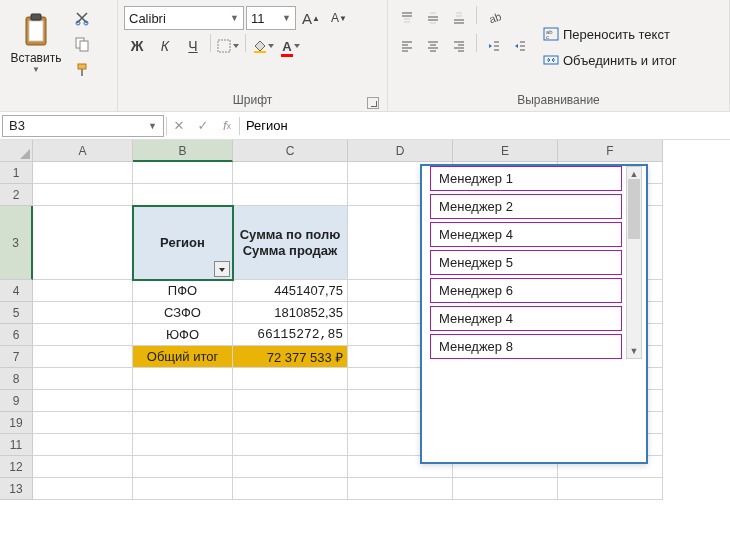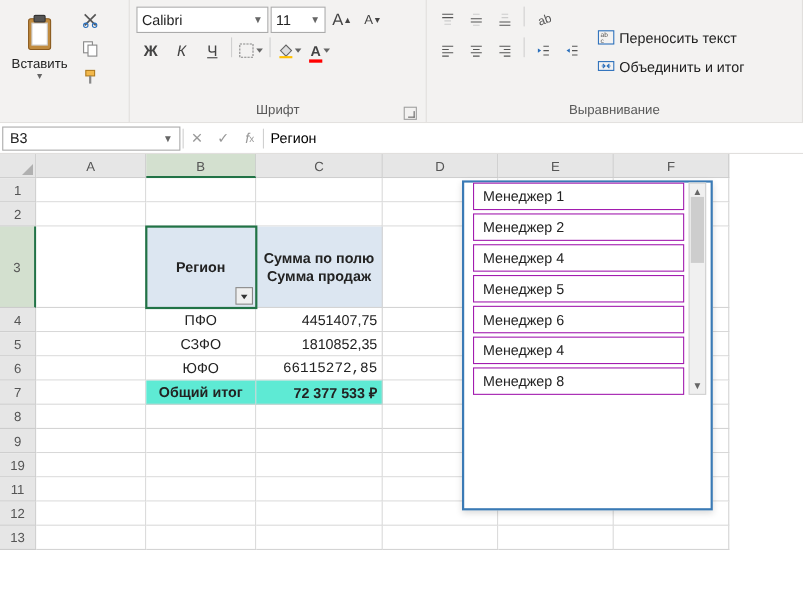--- a/index.html
+++ b/index.html
@@ -47,21 +47,21 @@
   .col-h { background: #e6e6e6; border-right: 1px solid #ccc; border-bottom: 1px solid #ccc; text-align: center; font-size: 12px; color: #555; line-height: 22px; }
   .col-h.sel { background: #d3e0cf; border-bottom: 2px solid #217346; }
   .row-headers { position: absolute; top: 22px; left: 0; width: 33px; }
   .row-h { background: #e6e6e6; border-right: 1px solid #ccc; border-bottom: 1px solid #ccc; text-align: center; font-size: 12px; color: #555; display: flex; align-items: center; justify-content: center; }
   .row-h.sel { background: #d3e0cf; border-right: 2px solid #217346; }
   .cells { position: absolute; top: 22px; left: 33px; }
   .cell { position: absolute; border-right: 1px solid #d4d4d4; border-bottom: 1px solid #d4d4d4; font-size: 13px; display: flex; align-items: center; padding: 0 4px; background: #fff; overflow: hidden; white-space: nowrap; }
   .cell.header { background: #dce6f1; font-weight: bold; justify-content: center; text-align: center; white-space: normal; line-height: 1.2; }
   .cell.data { justify-content: center; }
   .cell.num { justify-content: flex-end; }
-  .cell.total { background: #5eead4; font-weight: bold; }
+  .cell.total { background: #eab308; font-weight: normal; }
   .cell.active { outline: 2px solid #217346; outline-offset: -1px; z-index: 2; }
   .filter-drop { position: absolute; right: 2px; bottom: 2px; width: 16px; height: 16px; border: 1px solid #888; background: #f0f0f0; }
   .filter-drop::after { content: ''; position: absolute; left: 4px; top: 6px; border-left: 3px solid transparent; border-right: 3px solid transparent; border-top: 4px solid #333; }
 
   
   .slicer { position: absolute; border: 2px solid #3a7ab5; background: #fff; z-index: 50; box-shadow: 0 2px 6px rgba(0,0,0,0.15); }
   .slicer-header { display: flex; align-items: center; padding: 6px 8px 4px; font-weight: bold; font-size: 13px; }
   .slicer-header .spacer { flex: 1; }
   .slicer-icon { width: 18px; height: 18px; display: flex; align-items: center; justify-content: center; margin-left: 2px; cursor: default; }
   .slicer-body { display: flex; padding: 0 4px 6px 8px; gap: 4px; }

